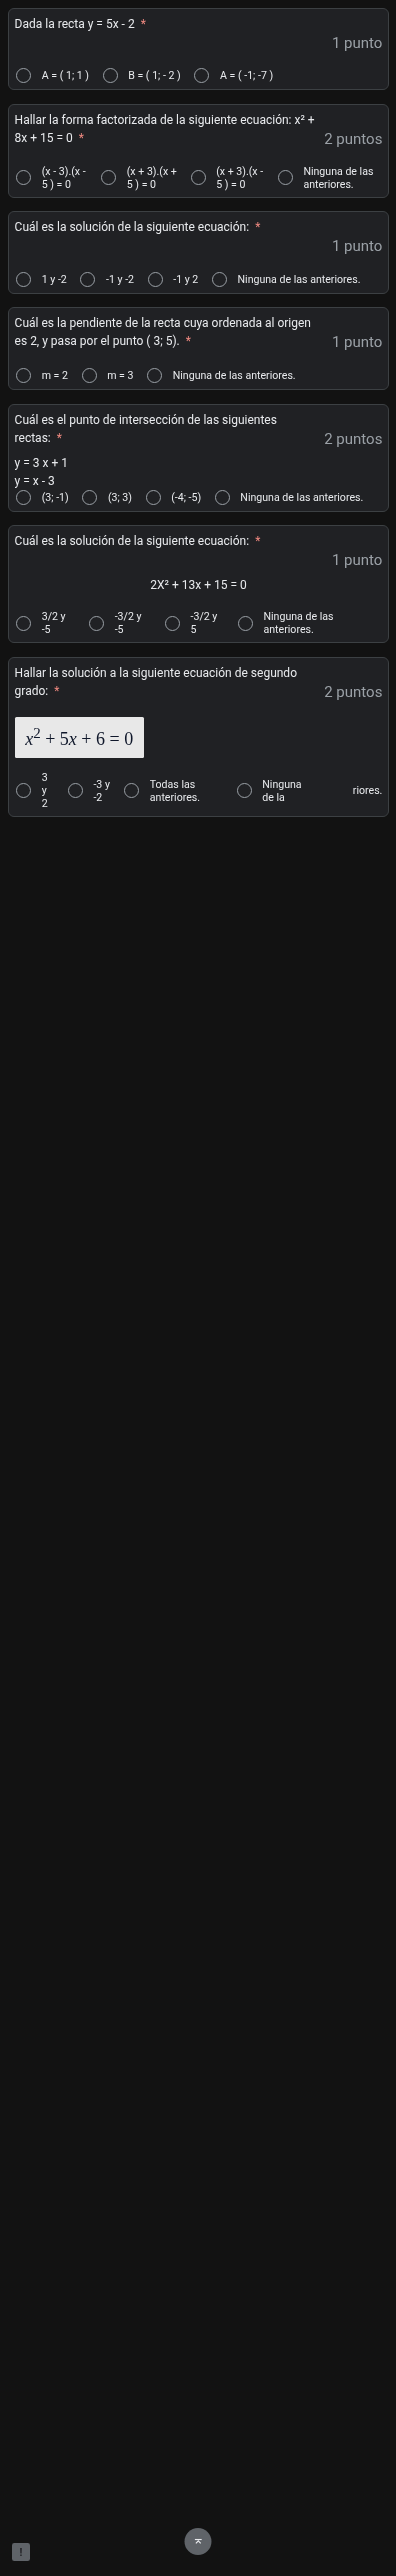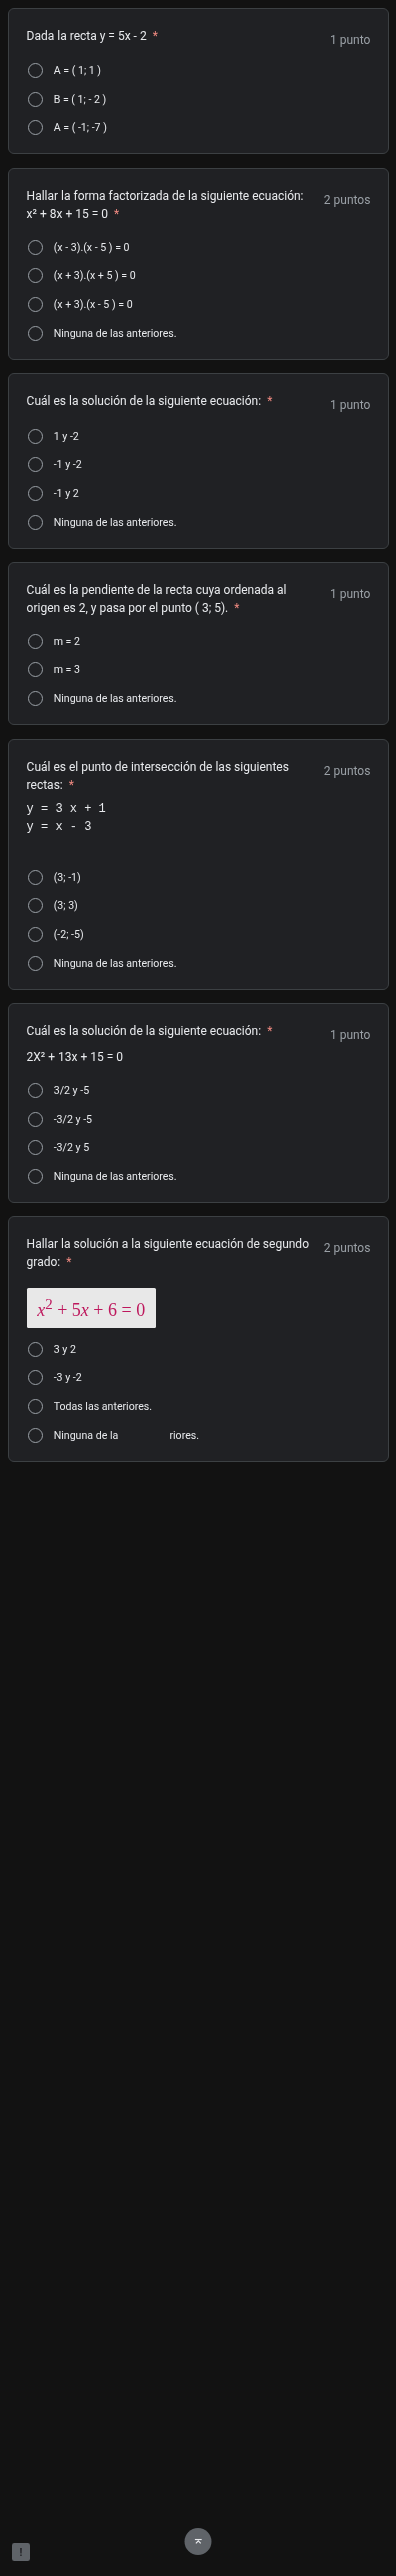--- a/index.html
+++ b/index.html
@@ -1,26 +1,26 @@
 <!DOCTYPE html>
 <html style="font-size:12px"><head>
 <meta charset="utf-8">
 <style>
 *{margin:0;padding:0;box-sizing:border-box}
 body{background:#121212;font-family:Roboto,Arial,sans-serif;color:#e8eaed;width:397px;padding:7.6px;display:flex;flex-direction:column;gap:13.6px}
-.card{background:#202124;border-radius:6px;padding:18px;border:0.8px solid #3c4043}
+.card{background:#202124;border-radius:6px;padding:6px;border:0.8px solid #3c4043}
 .qhead{display:flex;justify-content:space-between;align-items:flex-start;gap:9px;margin-bottom:16.7px}
 .qtext{font-size:12px;line-height:18px;color:#e8eaed;flex:1}
 .req{color:#f28b82;margin-left:3px}
-.pts{color:#9aa0a6;font-size:12px;white-space:nowrap;margin-top:6px}
-.opts{display:flex;flex-direction:column;gap:13.6px;padding-left:1.5px}
+.pts{color:#9aa0a6;font-size:15px;white-space:nowrap;margin-top:19px}
+.opts{display:flex;gap:13.6px;padding-left:1.5px}
 .opt{display:flex;align-items:center;gap:10.6px;cursor:pointer}
 .radio{width:15px;height:15px;border:1.5px solid #9aa0a6;border-radius:50%;flex-shrink:0}
 .olabel{font-size:10.6px;color:#e8eaed}
-.eqimg{background:#e8e8e8;color:#be185d;font-family:'Times New Roman',serif;font-size:18px;padding:7.6px 10.6px;border-radius:1.5px;display:inline-block;margin-bottom:13.6px}
+.eqimg{background:#e8e8e8;color:#0f172a;font-family:'Times New Roman',serif;font-size:18px;padding:7.6px 10.6px;border-radius:1.5px;display:inline-block;margin-bottom:13.6px}
 .sub{line-height:18px}
 .scrolltop{position:fixed;bottom:21px;left:50%;transform:translateX(-50%);width:27px;height:27px;border-radius:50%;background:#5f6368;display:flex;align-items:center;justify-content:center;cursor:pointer}
 .scrolltop svg{width:13.6px;height:13.6px;fill:#e8eaed}
 .exclaim{position:fixed;bottom:15px;left:12px;width:18px;height:18px;background:#5f6368;border-radius:2.3px;display:flex;align-items:center;justify-content:center;font-size:10.6px;color:#202124;font-weight:bold}
 </style>
 </head>
 <body>
 
 <div id="root" style="display: flex; flex-direction: column; gap: 13.6px;">
     <div class="card">
@@ -109,47 +109,47 @@
           <span class="radio"></span>
           <span class="olabel">Ninguna de las anteriores.</span>
         </label>
       </div>
     </div>
     <div class="card">
       <div class="qhead">
         <div class="qtext">Cuál es el punto de intersección de las siguientes rectas:<span class="req"> *</span></div>
         <div class="pts">2 puntos</div>
       </div>
-      <div class="qtext sub" style="margin-top: -10.6px; margin-bottom: 34px; white-space: pre-line; font-family: Liberation Mono, monospace;">y = 3 x + 1
+      <div class="qtext sub" style="margin-top: -10.6px; margin-bottom: 0; white-space: pre-line;">y = 3 x + 1
 y =  x - 3</div>
       <div class="opts">
         <label class="opt">
           <span class="radio"></span>
           <span class="olabel">(3;  -1)</span>
         </label>
         <label class="opt">
           <span class="radio"></span>
           <span class="olabel">(3; 3)</span>
         </label>
         <label class="opt">
           <span class="radio"></span>
-          <span class="olabel">(-2; -5)</span>
+          <span class="olabel">(-4; -5)</span>
         </label>
         <label class="opt">
           <span class="radio"></span>
           <span class="olabel">Ninguna de las anteriores.</span>
         </label>
       </div>
     </div>
     <div class="card">
       <div class="qhead">
         <div class="qtext">Cuál es la solución de la siguiente ecuación:<span class="req"> *</span></div>
         <div class="pts">1 punto</div>
       </div>
-      <div class="qtext sub" style="margin-top: -10.6px; margin-bottom: 16.7px; white-space: pre-line;">2X² + 13x + 15 = 0</div>
+      <div class="qtext sub" style="margin-top: -10.6px; margin-bottom: 16.7px; white-space: pre-line; text-align: center;">2X² + 13x + 15 = 0</div>
       <div class="opts">
         <label class="opt">
           <span class="radio"></span>
           <span class="olabel">3/2 y -5</span>
         </label>
         <label class="opt">
           <span class="radio"></span>
           <span class="olabel">-3/2 y -5</span>
         </label>
         <label class="opt">

